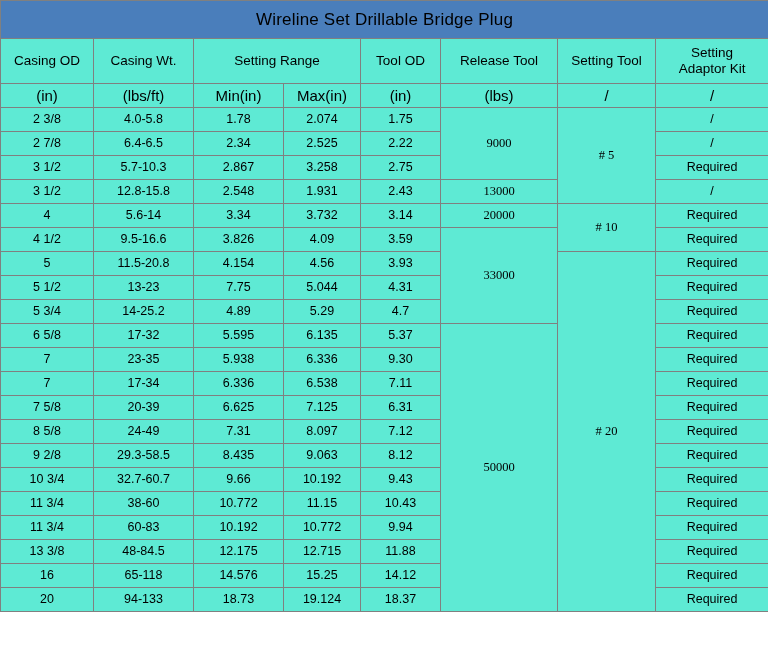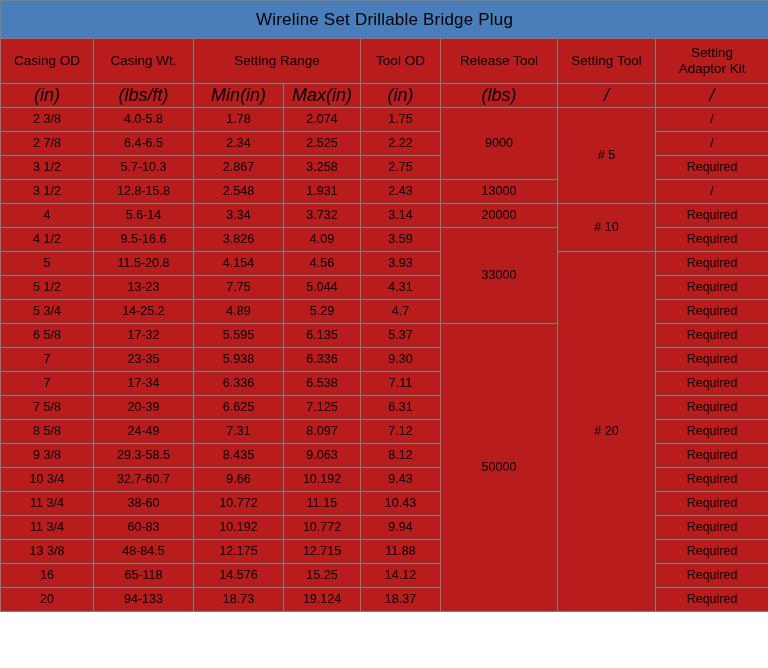--- a/index.html
+++ b/index.html
@@ -10,21 +10,21 @@
   body {
     font-family: "Liberation Sans", sans-serif;
     width: 768px;
     height: 668px;
     overflow: hidden;
   }
   .spec-table {
     width: 768px;
     border-collapse: collapse;
     table-layout: fixed;
-    background: #b91c1c;
+    background: #5eead4;
   }
   .spec-table td, .spec-table th {
     border: 1px solid #808080;
     text-align: center;
     vertical-align: middle;
     color: #000000;
     padding: 0;
     line-height: 1.15;
     font-weight: normal;
   }
@@ -37,30 +37,30 @@
     border: 1px solid #3f6fa8;
     letter-spacing: 0.2px;
   }
   .col-head {
     font-size: 13.5px;
     font-weight: bold;
     height: 44px;
     padding: 0 2px;
   }
   .unit-row td {
-    font-size: 18px;
+    font-size: 15px;
     height: 23px;
-    font-style: italic;
   }
   .data-row td {
     font-size: 12.5px;
     height: 23px;
   }
   .merge-cell {
     font-size: 12.5px;
+    font-family: Liberation Serif, serif;
   }
 </style>
 </head>
 <body>
 
 <table class="spec-table">
   <colgroup>
     <col style="width:93px">
     <col style="width:100px">
     <col style="width:90px">
@@ -210,21 +210,21 @@
       </tr>
       <tr class="data-row">
         <td>8 5/8</td>
         <td>24-49</td>
         <td>7.31</td>
         <td>8.097</td>
         <td>7.12</td>
         <td>Required</td>
       </tr>
       <tr class="data-row">
-        <td>9 3/8</td>
+        <td>9 2/8</td>
         <td>29.3-58.5</td>
         <td>8.435</td>
         <td>9.063</td>
         <td>8.12</td>
         <td>Required</td>
       </tr>
       <tr class="data-row">
         <td>10 3/4</td>
         <td>32.7-60.7</td>
         <td>9.66</td>

